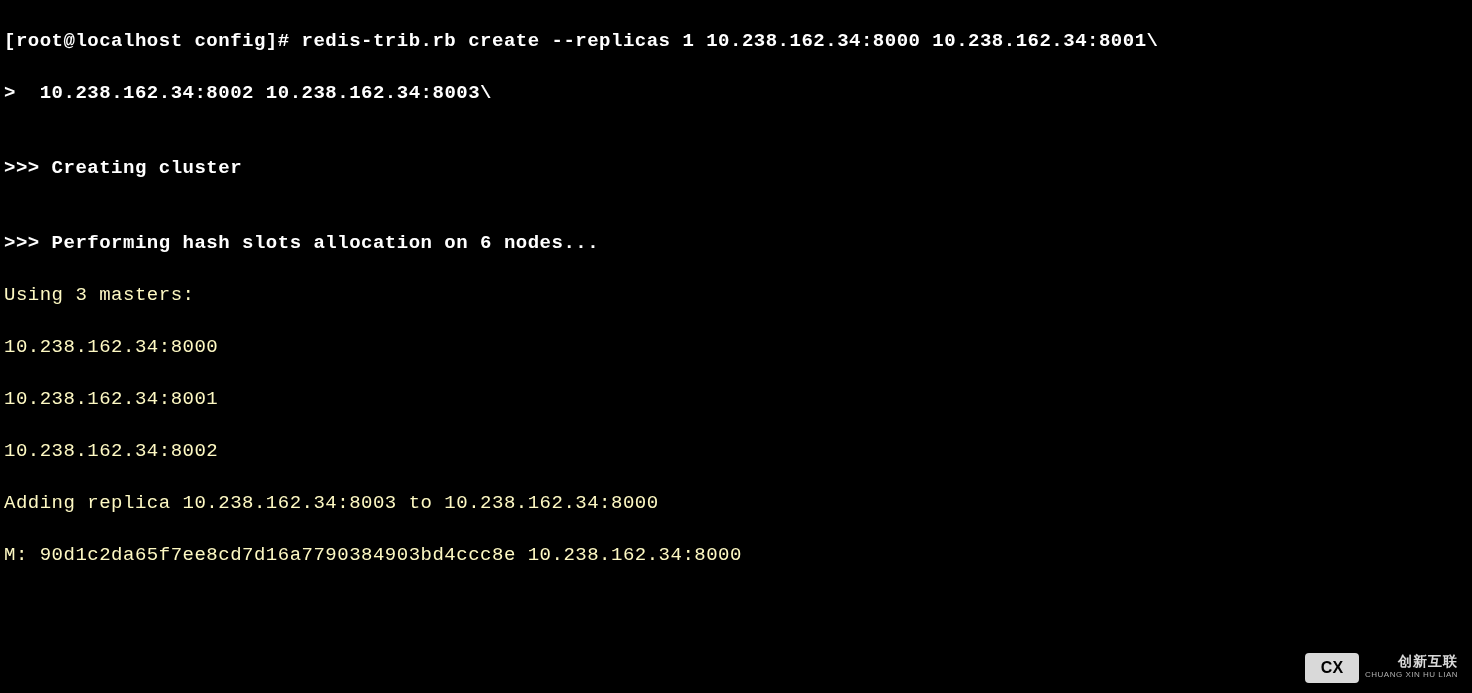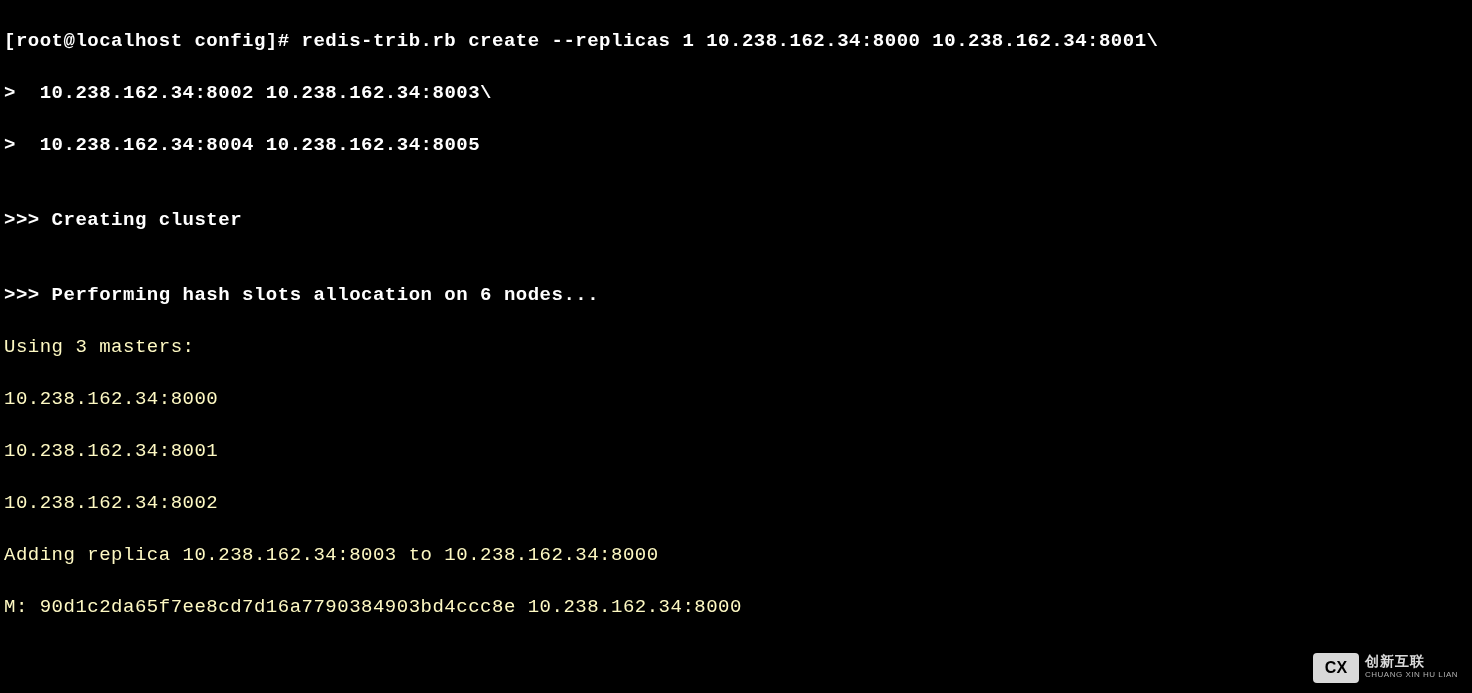--- a/index.html
+++ b/index.html
@@ -34,48 +34,47 @@
   .watermark {
     position: absolute;
     right: 14px;
     bottom: 10px;
     display: flex;
     align-items: center;
     gap: 6px;
     opacity: 0.85;
   }
   .watermark-logo {
-    width: 46px;
+    width: 54px;
     height: 30px;
     background: #ffffff;
     border-radius: 4px;
     color: #000;
     font-weight: bold;
     font-size: 16px;
     display: flex;
     align-items: center;
     justify-content: center;
     font-family: Arial, sans-serif;
   }
   .watermark-text {
     color: #ffffff;
     font-family: Arial, "Microsoft YaHei", sans-serif;
     font-size: 12px;
     line-height: 14px;
   }
-  .watermark-text .cn { font-size: 14px; font-weight: bold; letter-spacing: 1px;}
+  .watermark-text .cn { font-size: 14px; font-weight: bold; letter-spacing: 1px; text-align: right;}
   .watermark-text .py { font-size: 8px; letter-spacing: 0.5px; color: #cccccc;}
 </style>
 </head>
 <body>
 
 <div class="terminal">
 <span class="line"><span class="bold-white">[root@localhost config]# </span><span class="bold-white">redis-trib.rb create --replicas 1 10.238.162.34:8000 10.238.162.34:8001\</span></span>
 <span class="line"><span class="bold-white">&gt;  </span><span class="bold-white">10.238.162.34:8002 10.238.162.34:8003\</span></span>
-<span class="line"><span class="bold-white">&gt;  </span><span class="bold-white">10.238.162.34:8004 10.238.162.34:8005</span></span>
 <span class="line bold-white">&gt;&gt;&gt; Creating cluster</span>
 <span class="line bold-white">&gt;&gt;&gt; Performing hash slots allocation on 6 nodes...</span>
 <span class="line green">Using 3 masters:</span>
 <span class="line green">10.238.162.34:8000</span>
 <span class="line green">10.238.162.34:8001</span>
 <span class="line green">10.238.162.34:8002</span>
 <span class="line green">Adding replica 10.238.162.34:8003 to 10.238.162.34:8000</span>
 <span class="line green">M: 90d1c2da65f7ee8cd7d16a7790384903bd4ccc8e 10.238.162.34:8000</span>
 
 

